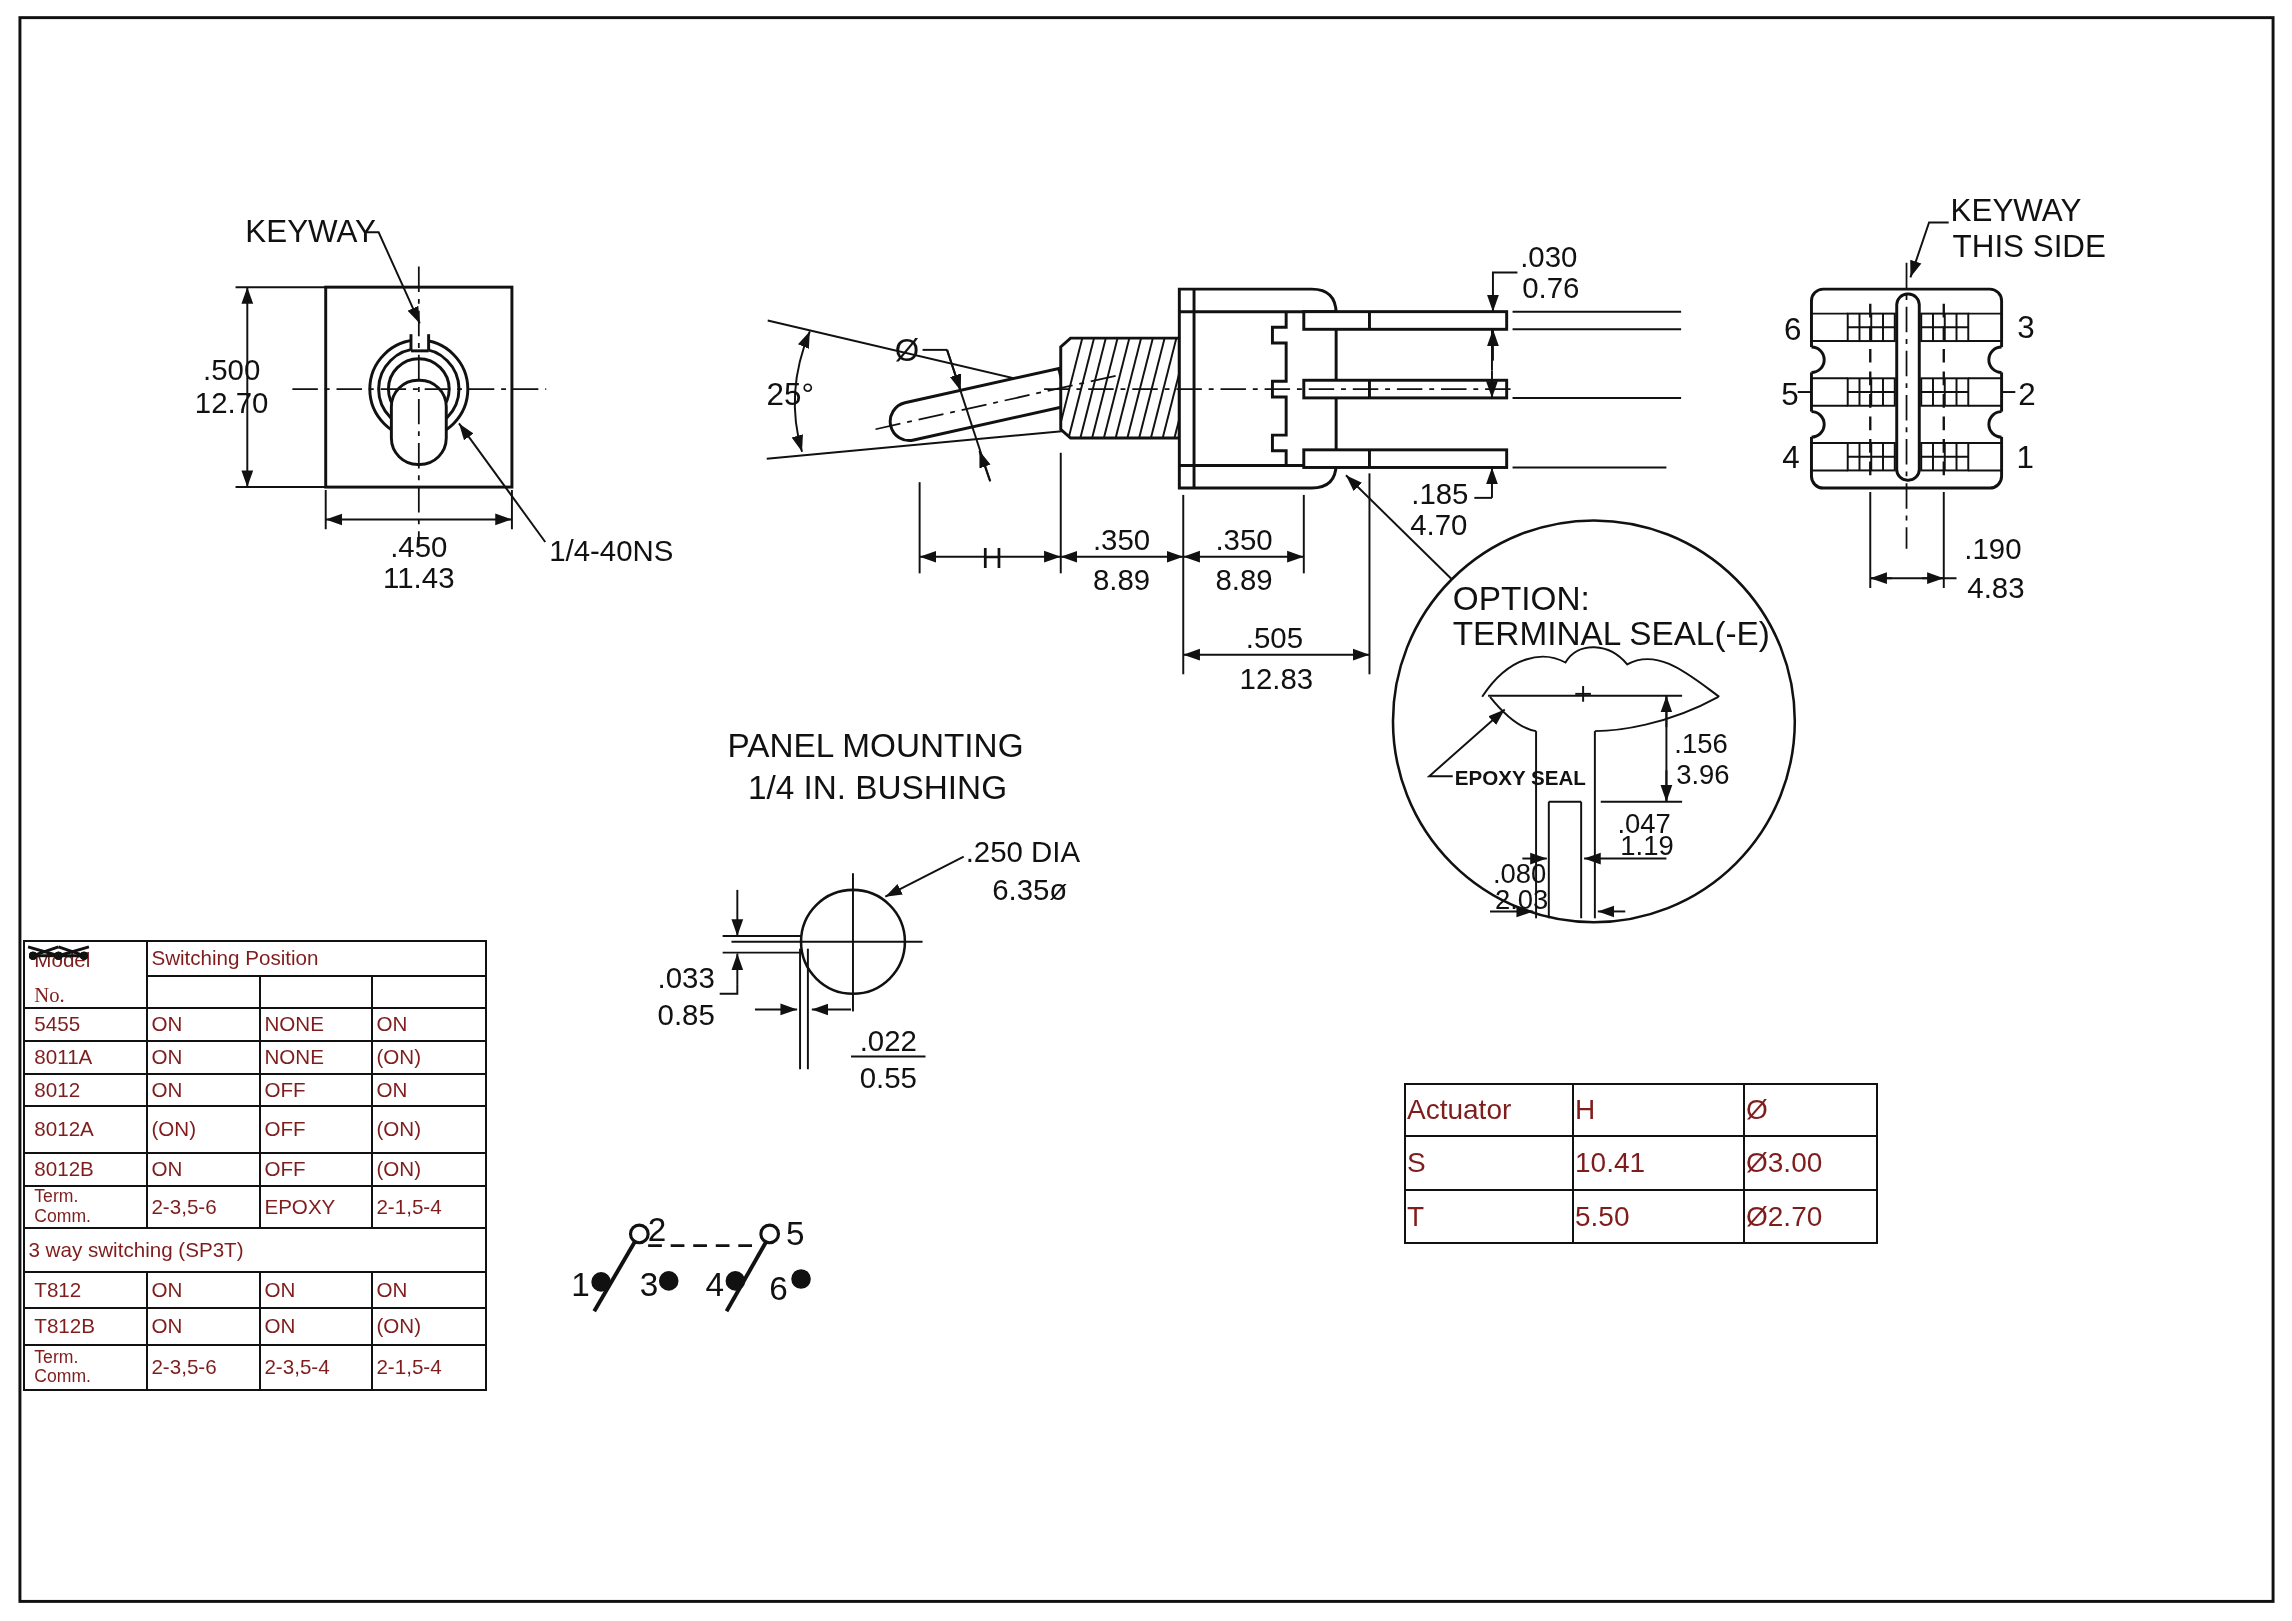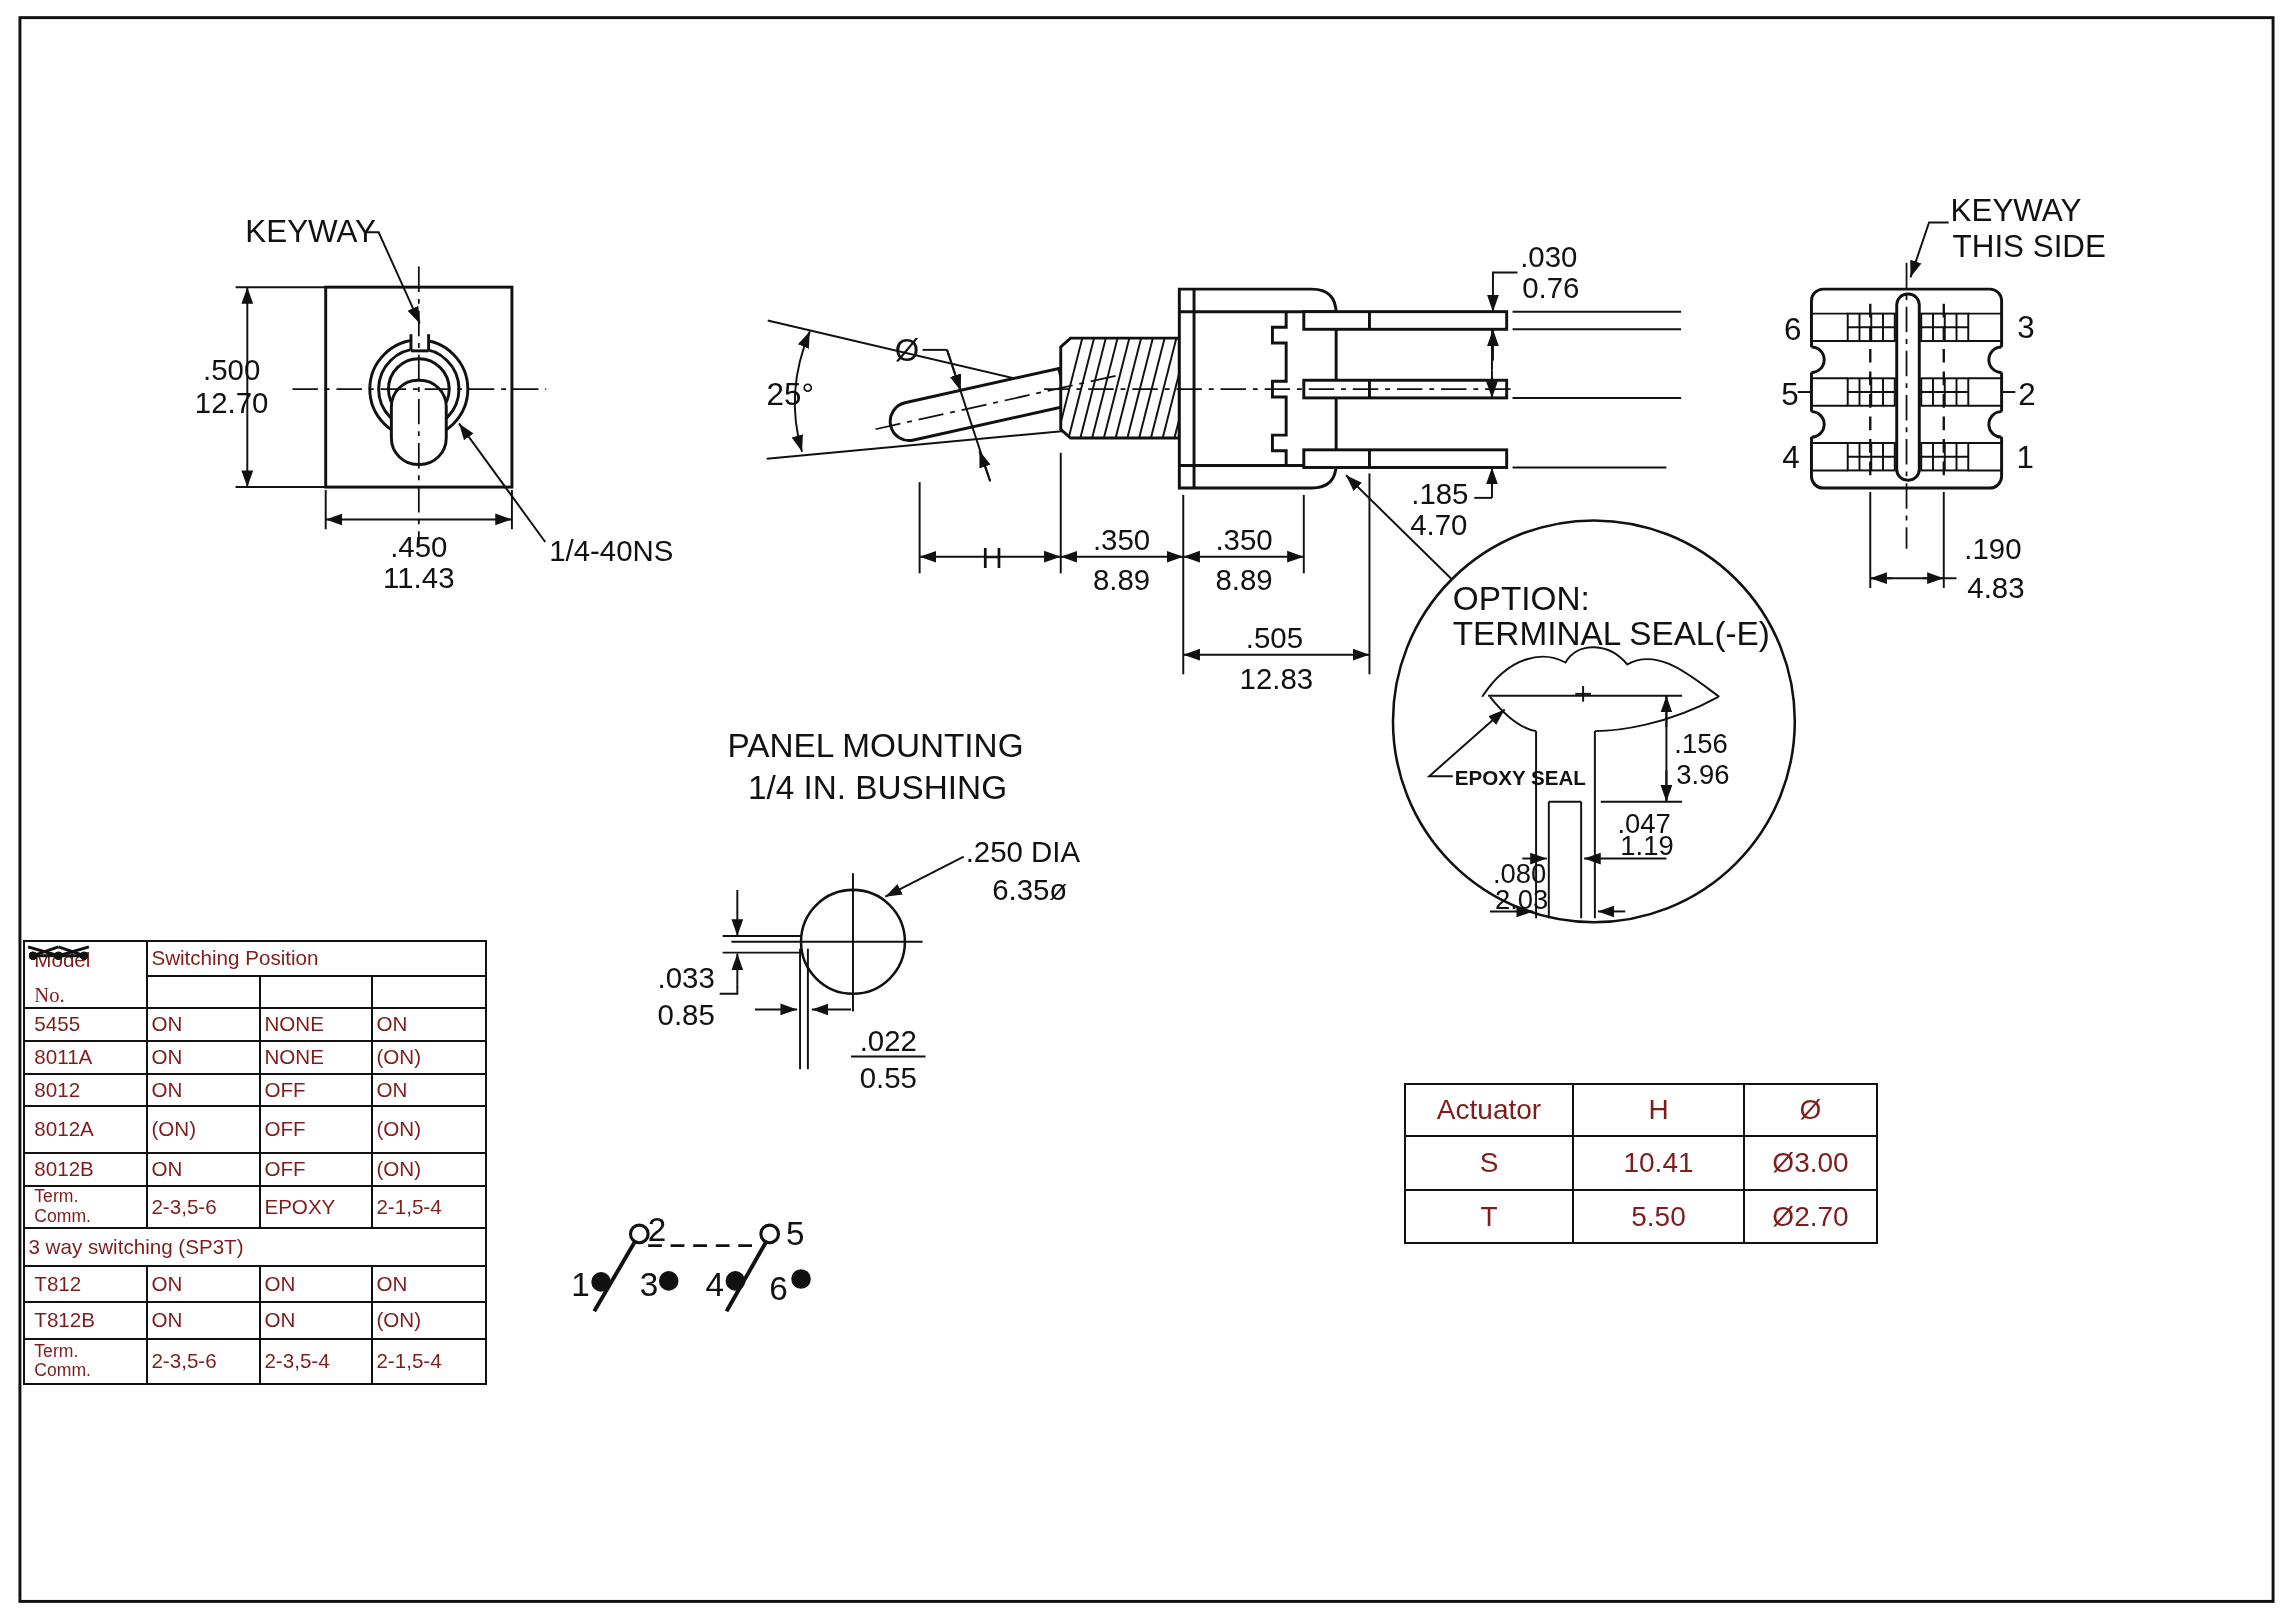--- a/index.html
+++ b/index.html
@@ -24,21 +24,21 @@
   .end{text-anchor:end;}
   
   table{border-collapse:collapse;position:absolute;background:#fff;}
   .sw-table{left:22.5px;top:940px;font-size:20.6px;}
   .sw-table td{border:2.9px solid #111;vertical-align:middle;padding:0 3.9px;}
   .sw-table .model-col{text-align:left;padding-left:9.8px;}
   .sw-table .hd-model{vertical-align:top;padding-top:5.9px;}
   .sw-table .no-line{margin-top:11.8px;font-family:Liberation Serif, serif;}
   .sw-table .small2{font-size:17.6px;white-space:pre-line;line-height:1.1;}
   .ac-table{left:1404px;top:1083px;font-size:28px;}
-  .ac-table td{border:2.9px solid #111;text-align:center;vertical-align:middle;}
+  .ac-table td{border:2.9px solid #111;text-align:left;vertical-align:middle;}
   .icon-cell svg{display:block;margin:0 auto;}
 </style>
 </head>
 <body>
 
 <div class="sheet">
 
 <svg width="2293" height="1621" viewBox="0 0 2339 1654">
   <defs>
     <marker id="ah" markerUnits="userSpaceOnUse" markerWidth="18" markerHeight="14" refX="17" refY="7" orient="auto-start-reverse">
@@ -397,21 +397,21 @@
     <td>OFF</td>
     <td>(ON)</td>
   </tr>
   <tr style="height:42px">
     <td class="model-col small2">Term.
 Comm.</td>
     <td>2-3,5-6</td>
     <td>EPOXY</td>
     <td>2-1,5-4</td>
   </tr>
-  <tr style="height:38px">
+  <tr style="height:44px">
     <td colspan="4">3 way switching (SP3T)</td>
   </tr>
   <tr style="height:36px">
     <td class="model-col">T812</td>
     <td>ON</td>
     <td>ON</td>
     <td>ON</td>
   </tr>
   <tr style="height:37px">
     <td class="model-col">T812B</td>

